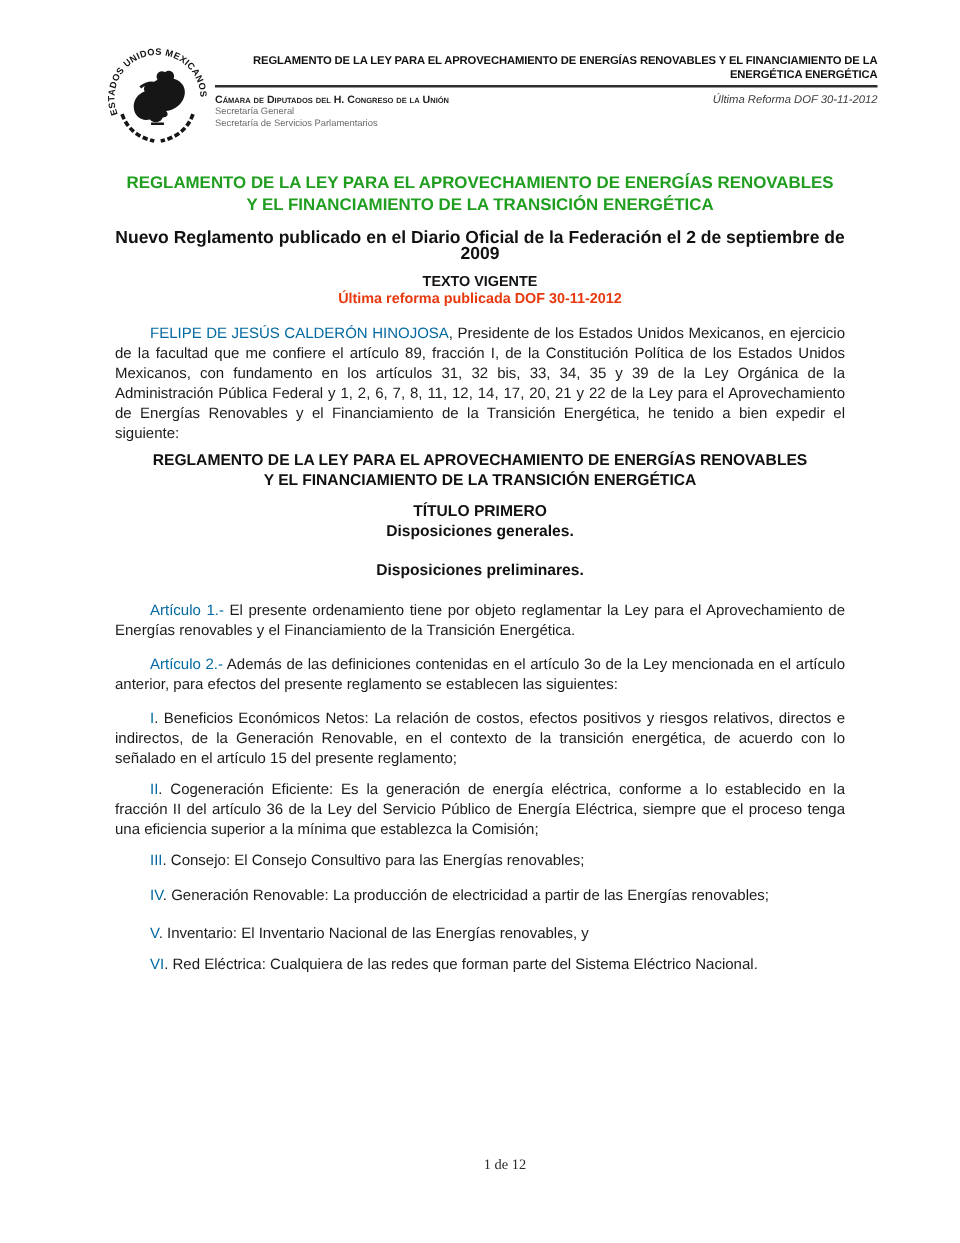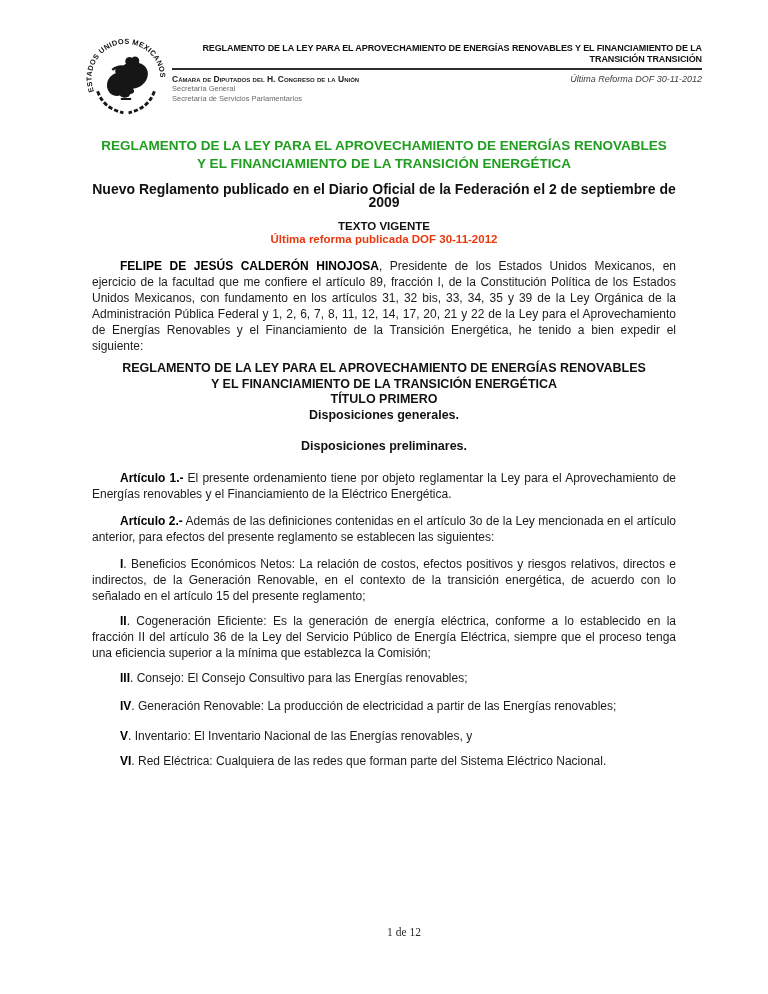--- a/index.html
+++ b/index.html
@@ -103,21 +103,21 @@
     color: var(--reform-red, #e8380d);
   }
 
   .para {
     font-size: 12px;
     line-height: 16px;
     text-align: justify;
     color: #1b1b1b;
   }
   .para.indent { text-indent: 28px; }
-  .para b, .lead { font-weight: bold; color: #000000; }
+  .para b, .lead { font-weight: normal; color: #0369a1; }
 
   .mid-title {
     font-weight: bold;
     font-size: 12.5px;
     line-height: 15.5px;
     text-align: center;
     color: #111;
   }
   .heading-group {
     font-weight: bold;
@@ -127,21 +127,21 @@
     color: #111;
   }
 
   .mt43 { margin-top: 43px; }
   .mt16 { margin-top: 16px; }
   .mt15 { margin-top: 15px; }
   .mt14 { margin-top: 14px; }
   .mt13 { margin-top: 11px; }
   .mt12 { margin-top: 12px; }
   .mt11 { margin-top: 11px; }
-  .mt10 { margin-top: 0; }
+  .mt10 { margin-top: 10px; }
   .mt9  { margin-top: 9px; }
   .mt7  { margin-top: 7px; }
 
   
   .footer {
     position: absolute;
     left: 0; top: 926px;
     width: 100%;
     text-align: center;
     font-family: "Liberation Serif", "DejaVu Serif", serif;
@@ -168,21 +168,21 @@
       <path d="M34 37 q9 -7 18 -2" stroke="#161616" stroke-width="2.6" fill="none"></path>
       <path d="M44 71 h12 M47 67 h6" stroke="#161616" stroke-width="2.4"></path>
       <path d="M17 62 q7 20 30 25" stroke="#161616" stroke-width="3.4" fill="none" stroke-dasharray="5 2.4"></path>
       <path d="M83 62 q-7 20 -30 25" stroke="#161616" stroke-width="3.4" fill="none" stroke-dasharray="5 2.4"></path>
     </svg>
   </div>
 
   <div class="header-right">
     <div class="banner-title">
       <span>REGLAMENTO DE LA LEY PARA EL APROVECHAMIENTO DE ENERGÍAS RENOVABLES Y EL FINANCIAMIENTO DE LA</span><br>
-      <span>TRANSICIÓN TRANSICIÓN</span>
+      <span>ENERGÉTICA ENERGÉTICA</span>
     </div>
     <hr class="header-rule">
     <div class="header-row">
       <div class="org-block">
         <div class="org-name">Cámara de Diputados del H. Congreso de la Unión</div>
         <div class="org-sub">Secretaría General</div>
         <div class="org-sub">Secretaría de Servicios Parlamentarios</div>
       </div>
       <div class="last-reform">Última Reforma DOF 30-11-2012</div>
     </div>
@@ -210,21 +210,21 @@
 
     <div class="heading-group mt10">
       <div>TÍTULO PRIMERO</div>
       <div>Disposiciones generales.</div>
     </div>
 
     <div class="heading-group mt16">
       <div>Disposiciones preliminares.</div>
     </div>
 
-    <p class="para indent mt15"><b class="lead">Artículo 1.-</b><span> El presente ordenamiento tiene por objeto reglamentar la Ley para el Aprovechamiento de Energías renovables y el Financiamiento de la Eléctrico Energética.</span></p>
+    <p class="para indent mt15"><b class="lead">Artículo 1.-</b><span> El presente ordenamiento tiene por objeto reglamentar la Ley para el Aprovechamiento de Energías renovables y el Financiamiento de la Transición Energética.</span></p>
 
     <p class="para indent mt11"><b class="lead">Artículo 2.-</b><span> Además de las definiciones contenidas en el artículo 3o de la Ley mencionada en el artículo anterior, para efectos del presente reglamento se establecen las siguientes:</span></p>
 
     <p class="para indent mt13"><b class="lead">I</b><span>. Beneficios Económicos Netos: La relación de costos, efectos positivos y riesgos relativos, directos e indirectos, de la Generación Renovable, en el contexto de la transición energética, de acuerdo con lo señalado en el artículo 15 del presente reglamento;</span></p>
 
     <p class="para indent mt9"><b class="lead">II</b><span>. Cogeneración Eficiente: Es la generación de energía eléctrica, conforme a lo establecido en la fracción II del artículo 36 de la Ley del Servicio Público de Energía Eléctrica, siempre que el proceso tenga una eficiencia superior a la mínima que establezca la Comisión;</span></p>
 
     <p class="para indent mt9"><b class="lead">III</b><span>. Consejo: El Consejo Consultivo para las Energías renovables;</span></p>
 
     <p class="para indent mt12"><b class="lead">IV</b><span>. Generación Renovable: La producción de electricidad a partir de las Energías renovables;</span></p>

